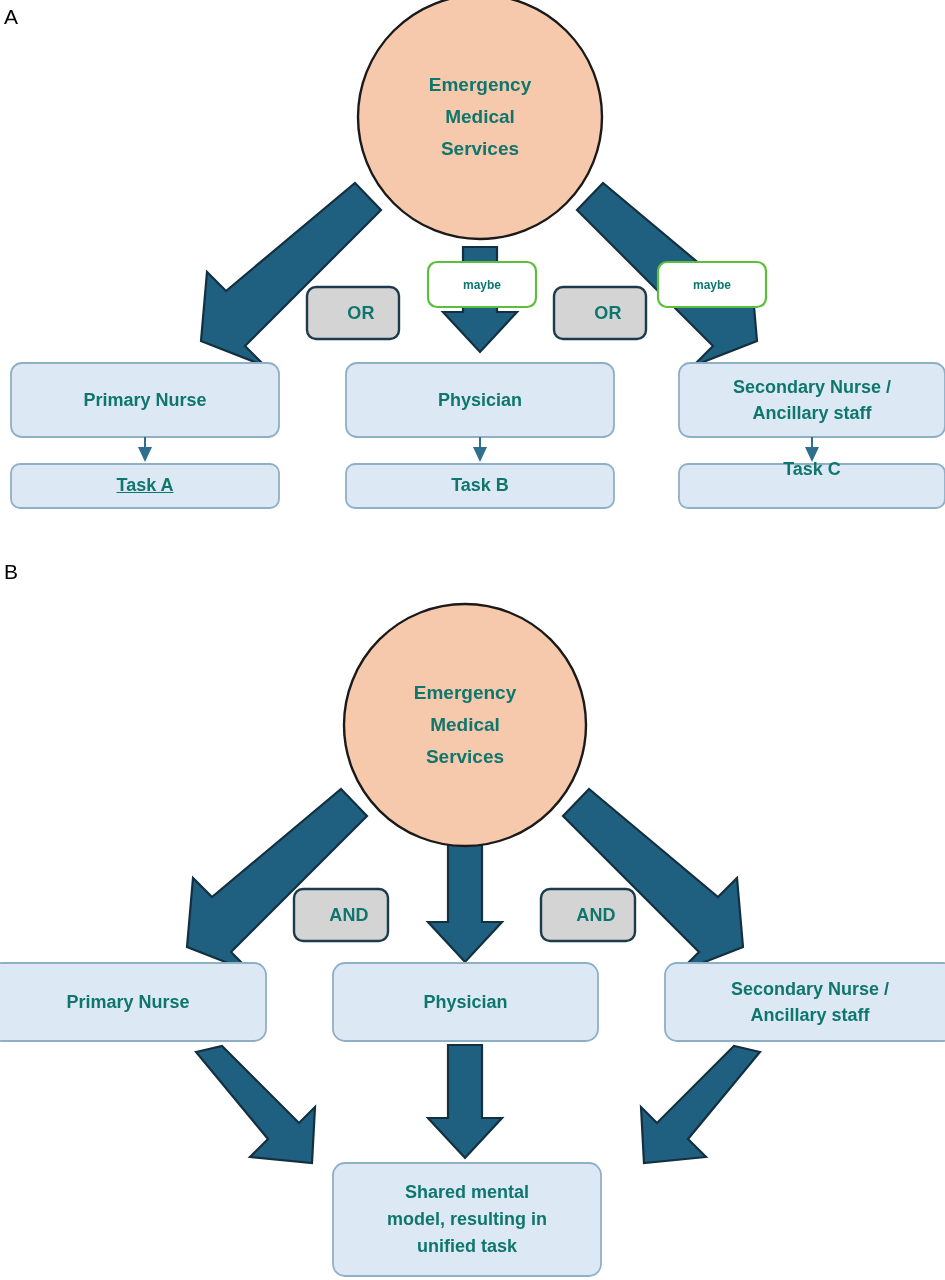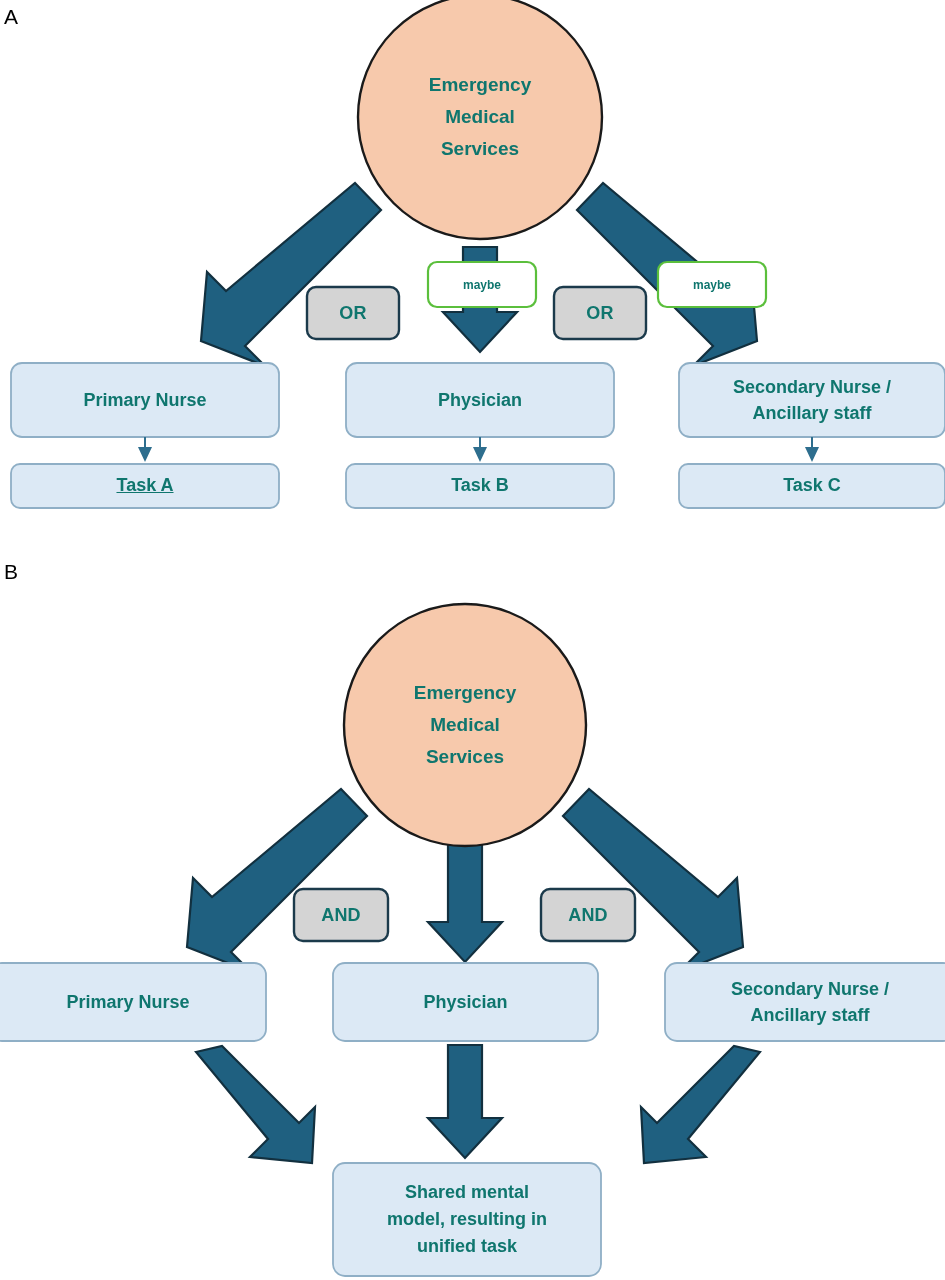--- a/index.html
+++ b/index.html
@@ -60,20 +60,21 @@
     line-height: 1.45;
   }
   .task-text {
     font-size: 18px;
     line-height: 1.3;
   }
   .gate-text {
     font-size: 18px;
     line-height: 1;
     letter-spacing: 0.2px;
+    margin-left: 8px;
   }
   .maybe-text {
     font-size: 12px;
     line-height: 1;
   }
   .shared-text {
     font-size: 18px;
     line-height: 1.5;
     border-radius: 16px;
   }
@@ -180,21 +181,21 @@
   <div class="node-text maybe-text" style="left:428px; top:262px; width:108px; height:45px;">maybe</div>
   <div class="node-text maybe-text" style="left:658px; top:262px; width:108px; height:45px;">maybe</div>
 
   <div class="node-text role-text" style="left:11px; top:363px; width:268px; height:74px;">Primary Nurse</div>
   <div class="node-text role-text" style="left:346px; top:363px; width:268px; height:74px;">Physician</div>
   <div class="node-text role-text" style="left:679px; top:363px; width:266px; height:74px;">Secondary Nurse /
 Ancillary staff</div>
 
   <div class="node-text task-text" style="left:11px; top:464px; width:268px; height:44px;text-decoration:underline;">Task A</div>
   <div class="node-text task-text" style="left:346px; top:464px; width:268px; height:44px;">Task B</div>
-  <div class="node-text task-text" style="left:679px; top:464px; width:266px; height:44px;">Task C</div>
+  <div class="node-text task-text" style="left:679px; top:448px; width:266px; height:44px;">Task C</div>
 
   <div class="panel-label" style="left:4px; top:561px;">B</div>
 
   <div class="node-text circle-text" style="left:343px; top:664px; width:244px; height:122px;">Emergency
 Medical
 Services</div>
 
   <div class="node-text gate-text" style="left:294px; top:889px; width:94px; height:52px;">AND</div>
   <div class="node-text gate-text" style="left:541px; top:889px; width:94px; height:52px;">AND</div>
 

